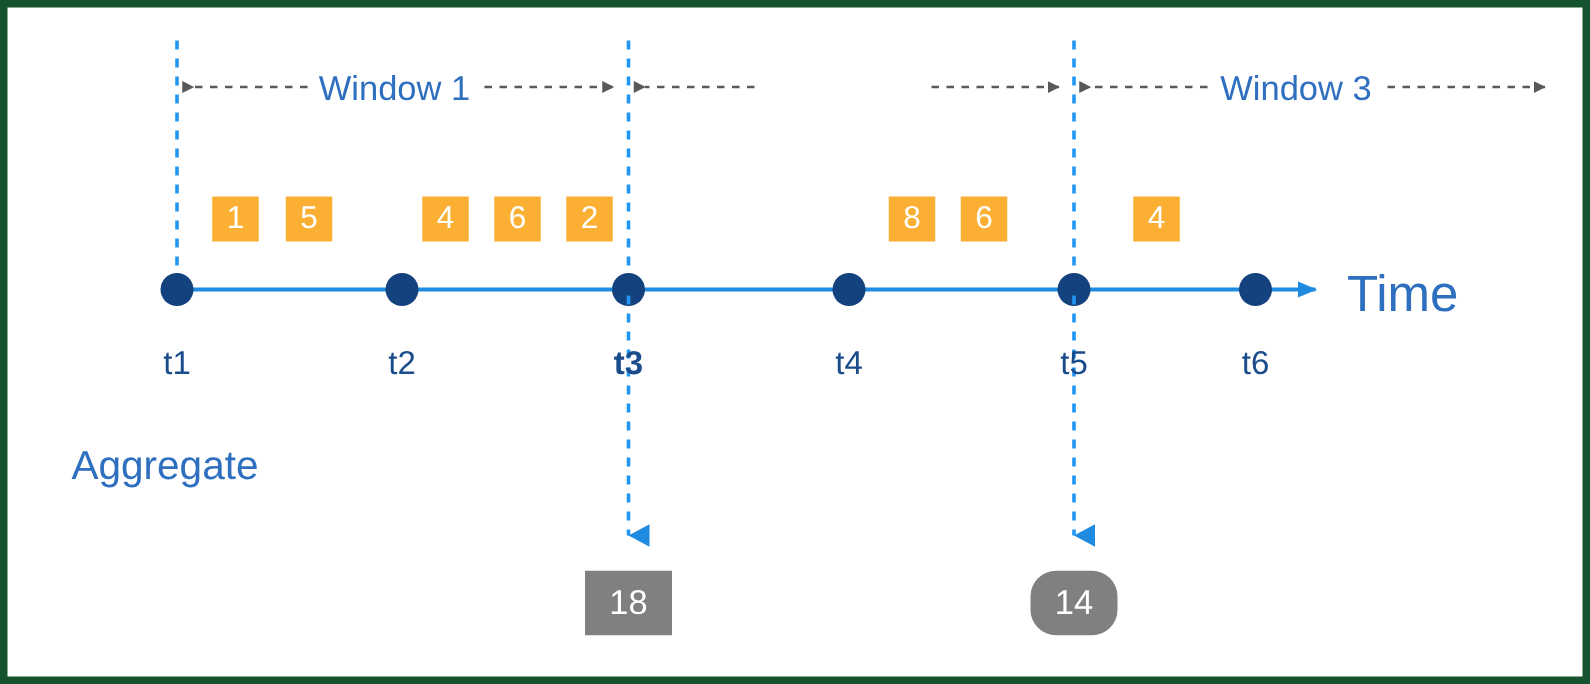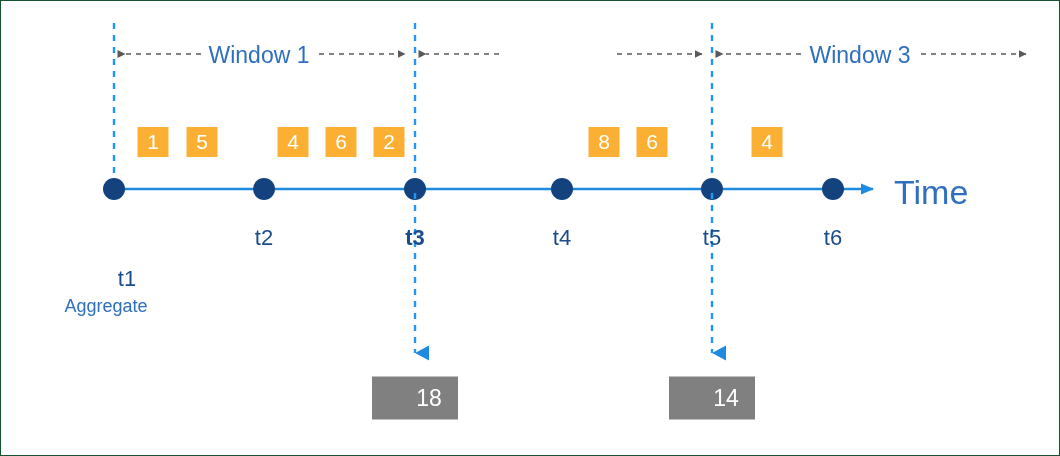--- a/index.html
+++ b/index.html
@@ -8,21 +8,21 @@
     background: #ffffff;
   }
   body {
     font-family: "Liberation Sans", sans-serif;
   }
   #canvas {
     position: relative;
     width: 1060px;
     height: 456px;
     background: #ffffff;
-    border: 1px solid #14532d;
+    border: 5px solid #14532d;
     box-sizing: border-box;
     overflow: hidden;
   }
   #svg-layer {
     position: absolute;
     left: 0;
     top: 0;
     width: 1060px;
     height: 456px;
   }
@@ -40,21 +40,21 @@
   .tick-label {
     font-size: 22px;
     color: #1A4C8B;
     transform: translate(-50%, 0);
   }
   .time-label {
     font-size: 34px;
     color: #2E6FBF;
   }
   .side-label {
-    font-size: 18px;
+    font-size: 27px;
     color: #2E6FBF;
     text-align: center;
     transform: translate(-50%, 0);
     line-height: 28px;
   }
   .event-box {
     position: absolute;
     background: #FBB034;
     color: #FFFFFF;
     font-size: 21px;
@@ -65,21 +65,20 @@
   }
   .output-box {
     position: absolute;
     background: #808080;
     color: #FFFFFF;
     font-size: 23px;
     display: flex;
     align-items: center;
     justify-content: center;
     transform: translate(-50%, -50%);
-    padding-left: 28px;
   }
 </style>
 </head>
 <body>
 
 <div id="canvas">
 
   <svg id="svg-layer" viewBox="0 0 1060 456" xmlns="http://www.w3.org/2000/svg">
     <defs>
       <marker id="arrow-gray-r" markerWidth="9" markerHeight="9" refX="7.5" refY="4" orient="auto" markerUnits="userSpaceOnUse">
@@ -135,29 +134,29 @@
 
   <div class="event-box" style="left:152px; top:141px; width:31px; height:30px;">1</div>
   <div class="event-box" style="left:201px; top:141px; width:31px; height:30px;">5</div>
   <div class="event-box" style="left:292px; top:141px; width:31px; height:30px;">4</div>
   <div class="event-box" style="left:340px; top:141px; width:31px; height:30px;">6</div>
   <div class="event-box" style="left:388px; top:141px; width:31px; height:30px;">2</div>
   <div class="event-box" style="left:603px; top:141px; width:31px; height:30px;">8</div>
   <div class="event-box" style="left:651px; top:141px; width:31px; height:30px;">6</div>
   <div class="event-box" style="left:766px; top:141px; width:31px; height:30px;">4</div>
 
-  <div class="lbl tick-label" style="left:126px; top:224px;margin-top:41px;">t1</div>
+  <div class="lbl tick-label" style="left:113px; top:224px;">t1</div>
   <div class="lbl tick-label" style="left:263px; top:224px;">t2</div>
   <div class="lbl tick-label" style="left:414px; top:224px;font-weight:bold;">t3</div>
   <div class="lbl tick-label" style="left:561px; top:224px;">t4</div>
   <div class="lbl tick-label" style="left:711px; top:224px;">t5</div>
   <div class="lbl tick-label" style="left:832px; top:224px;">t6</div>
 
   <div class="lbl time-label" style="left:893px; top:172px;">Time</div>
 
   <div class="lbl side-label" style="left:105px; top:291px;">
     <div>Aggregate</div>
   </div>
 
   <div class="output-box" style="left:414px; top:397px; width:58px; height:43px;">18</div>
-  <div class="output-box" style="left:711px; top:397px; width:58px; height:43px;">14</div>
+  <div class="output-box" style="left:711px; top:397px; width:58px; height:43px;border-radius:17px;">14</div>
 
 </div>
 
 </body></html>

